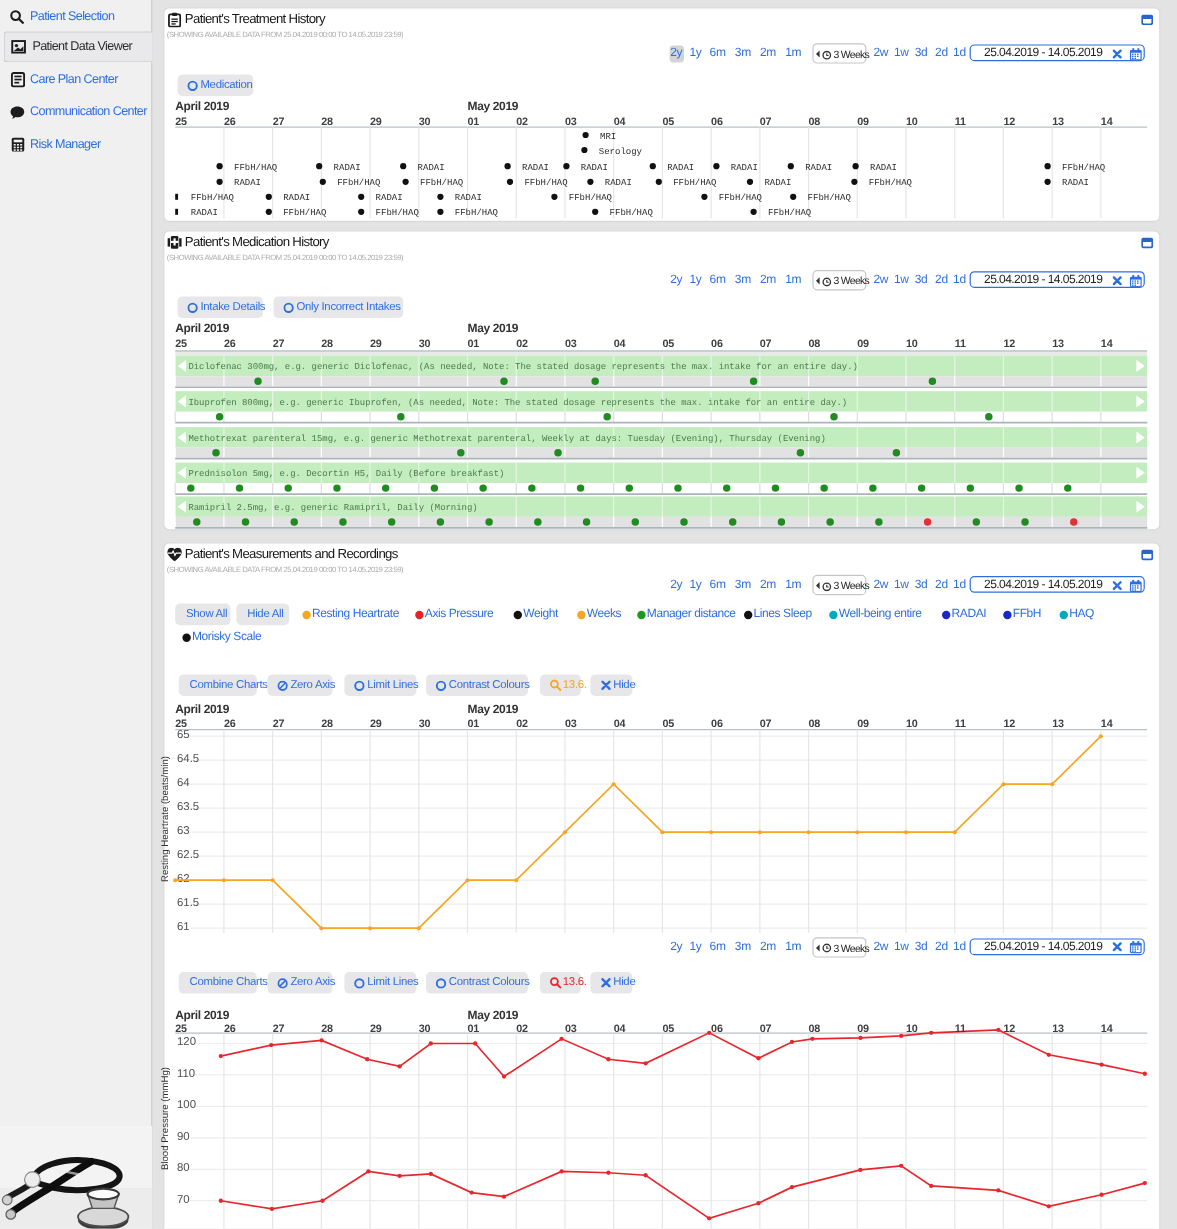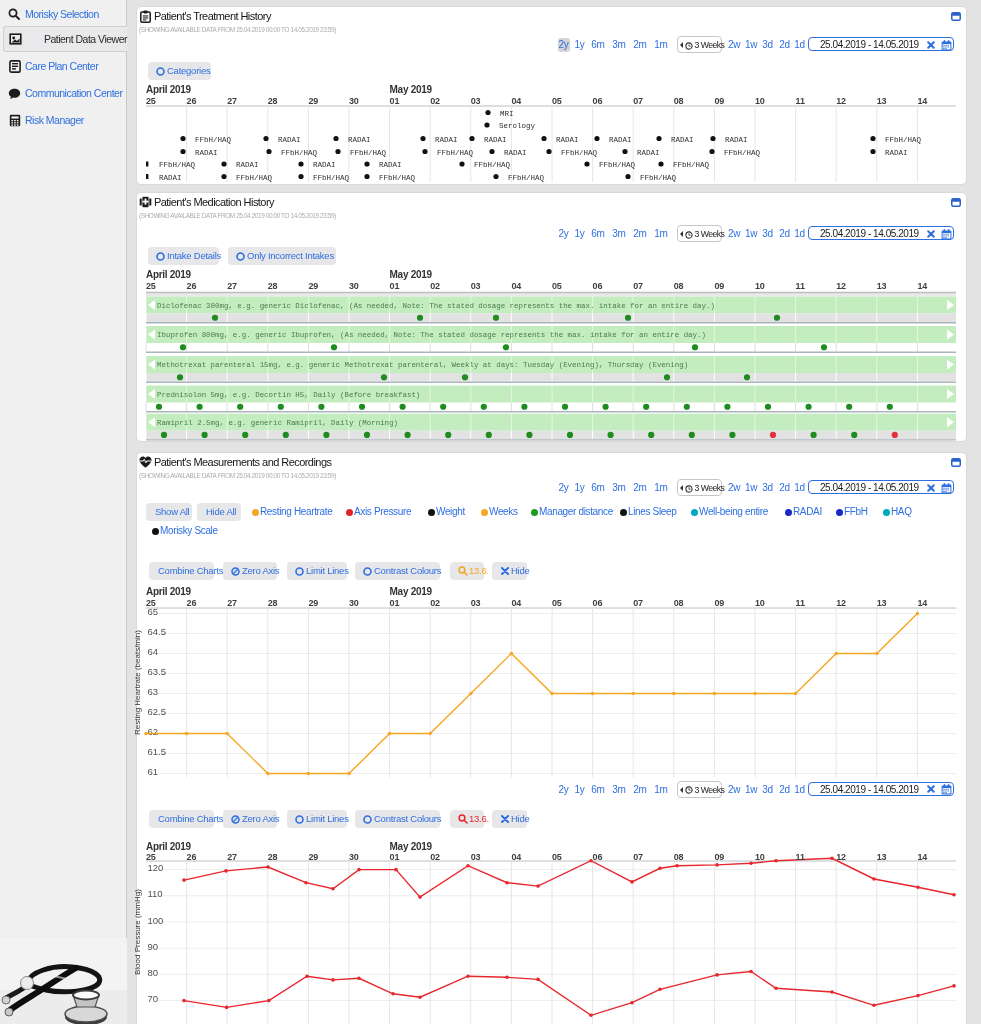--- a/index.html
+++ b/index.html
@@ -29,22 +29,22 @@
         <rect x="5.1" y="6" width="1.7" height="1.3"></rect>
         <rect x="7.8" y="6" width="1.7" height="1.3"></rect>
         <rect x="2.4" y="8.2" width="1.7" height="1.3"></rect>
         <rect x="5.1" y="8.2" width="1.7" height="1.3"></rect>
         <rect x="7.8" y="8.2" width="1.7" height="1.3"></rect>
         <rect x="2.4" y="10.4" width="1.7" height="1.3"></rect>
         <rect x="5.1" y="10.4" width="1.7" height="1.3"></rect>
         <rect x="7.8" y="10.4" width="1.7" height="1.3"></rect>
       </g>
     </svg>
-    <div style="position:absolute;left:25px;top:8px;width:100px;height:12px;color:#2e6fe0;font-size:10.5px;line-height:12px;letter-spacing:-0.5px;white-space:nowrap;">Morisky Selection</div>
-    <div style="position:absolute;left:27px;top:33px;width:100px;height:12px;color:#2b2b2b;font-size:10.5px;line-height:12px;letter-spacing:-0.5px;white-space:nowrap;text-align:right;">Patient Data Viewer</div>
+    <div style="position:absolute;left:25px;top:8px;width:100px;height:12px;color:#2e6fe0;font-size:10.5px;line-height:12px;letter-spacing:-0.5px;white-space:nowrap;">Patient Selection</div>
+    <div style="position:absolute;left:27px;top:33px;width:100px;height:12px;color:#2b2b2b;font-size:10.5px;line-height:12px;letter-spacing:-0.5px;white-space:nowrap;">Patient Data Viewer</div>
     <div style="position:absolute;left:25px;top:60px;width:100px;height:12px;color:#2e6fe0;font-size:10.5px;line-height:12px;letter-spacing:-0.5px;white-space:nowrap;">Care Plan Center</div>
     <div style="position:absolute;left:25px;top:87px;width:100px;height:12px;color:#2e6fe0;font-size:10.5px;line-height:12px;letter-spacing:-0.5px;white-space:nowrap;">Communication Center</div>
     <div style="position:absolute;left:25px;top:114px;width:100px;height:12px;color:#2e6fe0;font-size:10.5px;line-height:12px;letter-spacing:-0.5px;white-space:nowrap;">Risk Manager</div>
     <svg style="position:absolute;left:0;top:938px" width="127" height="86" viewBox="0 0 127 86">
 <rect x="0" y="0" width="127" height="86" fill="#f3f3f4"></rect>
 <rect x="0" y="52" width="127" height="34" fill="#ececed"></rect>
 <path d="M28 44 C30 34 52 27 72 29 C94 31 104 39 98 46 C92 53 64 56 46 52 C34 49 27 47 28 44 Z" fill="none" stroke="#141414" stroke-width="5"></path>
 <path d="M76 30 C62 38 48 48 38 54 C30 59 18 66 10 72" fill="none" stroke="#0e0e0e" stroke-width="6" stroke-linecap="round"></path>
 <path d="M30 46 C24 50 14 56 6 60" fill="none" stroke="#1a1a1a" stroke-width="5" stroke-linecap="round"></path>
 <path d="M44 36 L72 42" stroke="#f0f0f0" stroke-width="2" opacity="0.6"></path>
@@ -108,21 +108,21 @@
         <rect x="4.4" y="6.4" width="1.3" height="1.1"></rect>
         <rect x="6.5" y="6.4" width="1.3" height="1.1"></rect>
         <rect x="2.3" y="8.1" width="1.3" height="1.1"></rect>
         <rect x="4.4" y="8.1" width="1.3" height="1.1"></rect>
       </g>
     </svg>
     <div style="position:absolute;left:148px;top:62px;width:63px;height:18px;background:#e7e7e9;border-radius:4px;"></div>
     <svg style="position:absolute;left:156px;top:66.5px" width="9" height="9">
       <circle cx="4.5" cy="4.5" r="3.5" fill="none" stroke="#2e6fe0" stroke-width="1.6"></circle>
     </svg>
-    <div style="position:absolute;left:167px;top:64px;height:14px;color:#2e6fe0;font-size:9.5px;line-height:14px;letter-spacing:-0.25px;white-space:nowrap;">Categories</div>
+    <div style="position:absolute;left:167px;top:64px;height:14px;color:#2e6fe0;font-size:9.5px;line-height:14px;letter-spacing:-0.25px;white-space:nowrap;">Medication</div>
     <div style="position:absolute;left:146.0px;top:85px;width:80px;height:9px;color:#333;font-size:10px;font-weight:bold;letter-spacing:-0.3px;line-height:10px;">April 2019</div>
     <div style="position:absolute;left:389.6px;top:85px;width:80px;height:9px;color:#333;font-size:10px;font-weight:bold;letter-spacing:-0.3px;line-height:10px;">May 2019</div>
     <div style="position:absolute;left:146.0px;top:97px;width:20px;height:9px;color:#3f3f3f;font-size:9px;font-weight:bold;line-height:9px;letter-spacing:-0.2px;">25</div>
     <div style="position:absolute;left:186.6px;top:97px;width:20px;height:9px;color:#3f3f3f;font-size:9px;font-weight:bold;line-height:9px;letter-spacing:-0.2px;">26</div>
     <div style="position:absolute;left:227.2px;top:97px;width:20px;height:9px;color:#3f3f3f;font-size:9px;font-weight:bold;line-height:9px;letter-spacing:-0.2px;">27</div>
     <div style="position:absolute;left:267.8px;top:97px;width:20px;height:9px;color:#3f3f3f;font-size:9px;font-weight:bold;line-height:9px;letter-spacing:-0.2px;">28</div>
     <div style="position:absolute;left:308.4px;top:97px;width:20px;height:9px;color:#3f3f3f;font-size:9px;font-weight:bold;line-height:9px;letter-spacing:-0.2px;">29</div>
     <div style="position:absolute;left:349.0px;top:97px;width:20px;height:9px;color:#3f3f3f;font-size:9px;font-weight:bold;line-height:9px;letter-spacing:-0.2px;">30</div>
     <div style="position:absolute;left:389.6px;top:97px;width:20px;height:9px;color:#3f3f3f;font-size:9px;font-weight:bold;line-height:9px;letter-spacing:-0.2px;">01</div>
     <div style="position:absolute;left:430.2px;top:97px;width:20px;height:9px;color:#3f3f3f;font-size:9px;font-weight:bold;line-height:9px;letter-spacing:-0.2px;">02</div>

